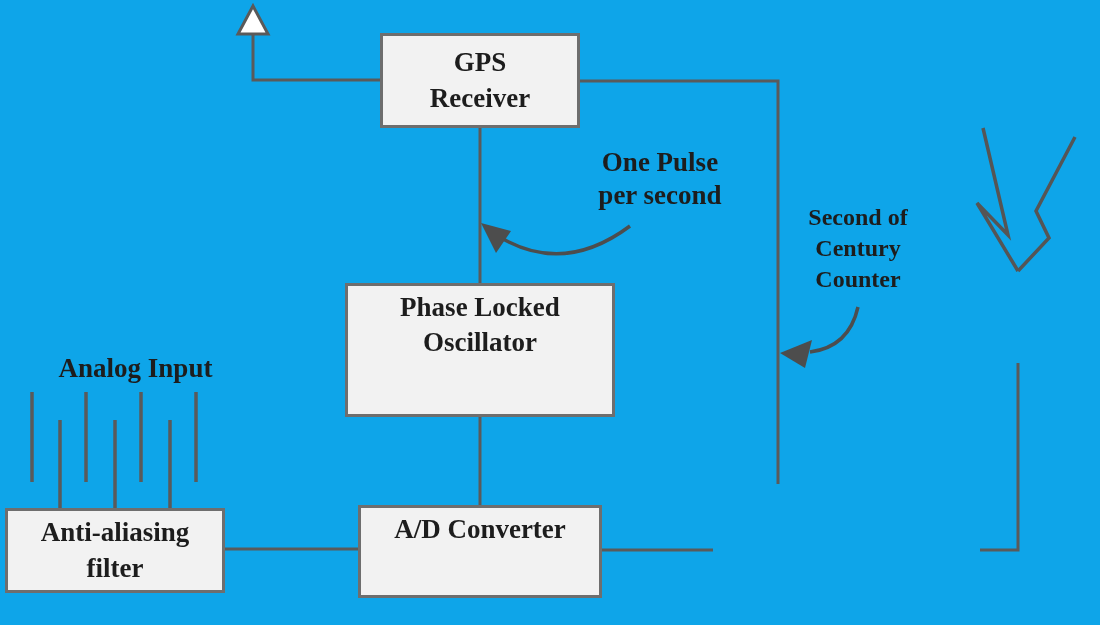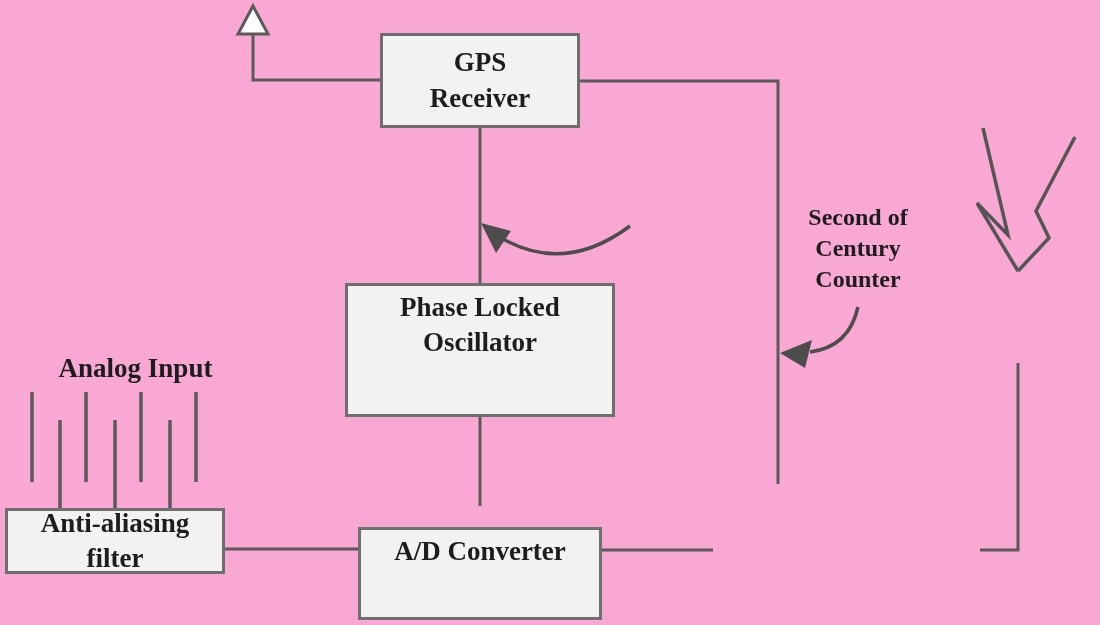--- a/index.html
+++ b/index.html
@@ -5,21 +5,21 @@
   html, body {
     margin: 0;
     padding: 0;
     background: #ffffff;
     font-family: "Liberation Serif", "DejaVu Serif", serif;
   }
   .canvas {
     position: relative;
     width: 1100px;
     height: 625px;
-    background: #f9a8d4;
+    background: #0ea5e9;
     overflow: hidden;
     text-decoration: underline;
   }
   .wires {
     position: absolute;
     left: 0;
     top: 0;
   }
   .block {
     position: absolute;
@@ -32,22 +32,22 @@
     white-space: pre-line;
     line-height: 1.3;
     display: flex;
     justify-content: center;
   }
   .block.v-center { align-items: center; }
   .block.v-top    { align-items: flex-start; padding-top: 4px; }
 
   .gps   { left: 380px; top: 33px;  width: 200px; height: 95px;  font-size: 27px; }
   .plo   { left: 345px; top: 283px; width: 270px; height: 134px; font-size: 27px; }
-  .adc   { left: 358px; top: 505px; width: 244px; height: 93px;  font-size: 27px; margin-top: 22px; }
-  .aaf   { left: 5px;   top: 508px; width: 220px; height: 66px;  font-size: 27px; }
+  .adc   { left: 358px; top: 505px; width: 244px; height: 93px;  font-size: 27px; }
+  .aaf   { left: 5px;   top: 508px; width: 220px; height: 85px;  font-size: 27px; }
   .pmu   { left: 712px; top: 483px; width: 268px; height: 134px; font-size: 27px; }
   .modem { left: 940px; top: 275px; width: 152px; height: 87px;  font-size: 28px; }
 
   .anno {
     position: absolute;
     color: #1d1d1d;
     font-weight: 700;
     text-align: center;
     white-space: pre-line;
   }
@@ -106,18 +106,20 @@
   </svg>
 
   <div class="block gps v-center">GPS
 Receiver</div>
   <div class="block plo v-top">Phase Locked
 Oscillator</div>
   <div class="block adc v-top">A/D Converter</div>
   <div class="block aaf v-center">Anti-aliasing
 filter</div>
 
+  <div class="anno one-pulse">One Pulse
+per second</div>
   <div class="anno analog-input">Analog Input</div>
   <div class="anno soc">Second of
 Century
 Counter</div>
 
 </div>
 
 </body></html>

